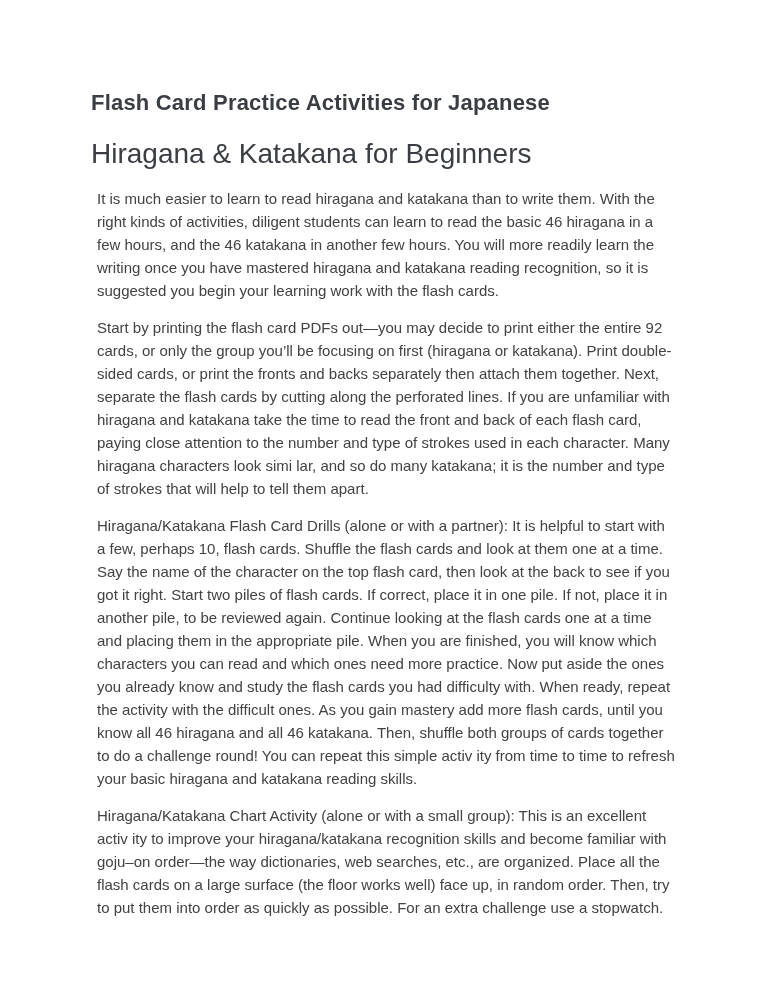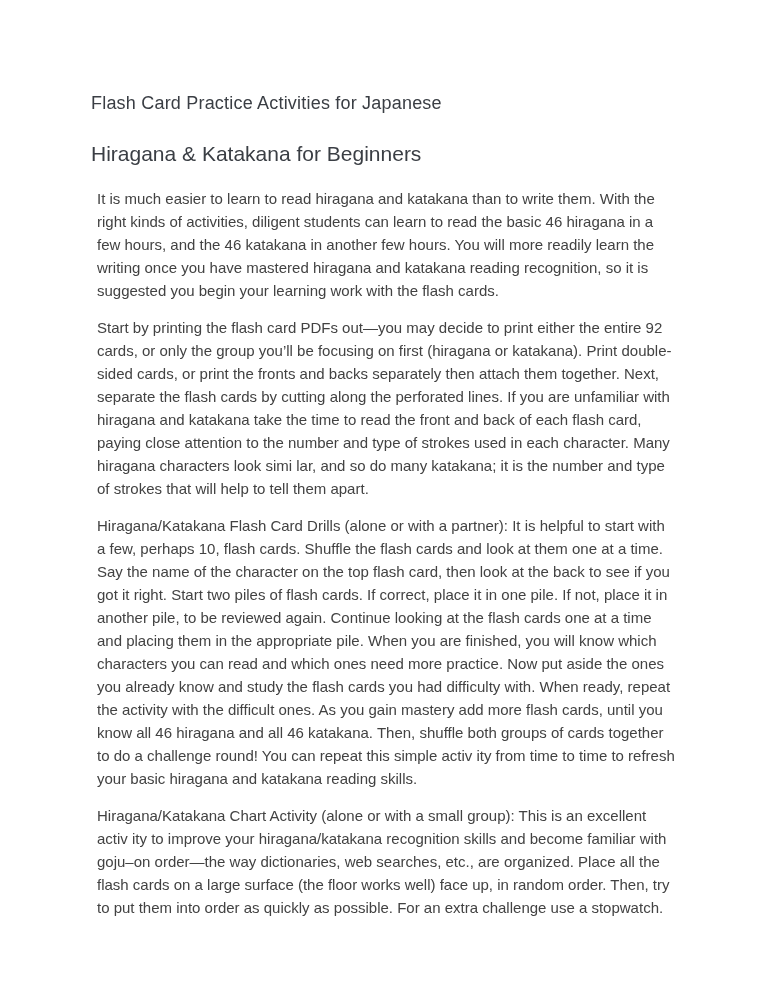--- a/index.html
+++ b/index.html
@@ -17,29 +17,29 @@
   }
   .page {
     box-sizing: border-box;
     width: 768px;
     height: 994px;
     padding: 86px 91px 0 91px;
     background: #ffffff;
   }
   .doc-title {
     margin: 0 0 20px 0;
-    font-size: 18px;
+    font-size: 22px;
     line-height: 34px;
-    font-weight: 400;
+    font-weight: 700;
     letter-spacing: 0.2px;
     color: var(--heading-color);
   }
   .doc-subtitle {
     margin: 0 0 19px 0;
-    font-size: 21px;
+    font-size: 28px;
     line-height: 28px;
     font-weight: 400;
     color: var(--heading-color);
   }
   .body-text {
     margin: 0 0 14px 6px;
     font-size: 15px;
     line-height: 23px;
     color: var(--body-color);
   }

